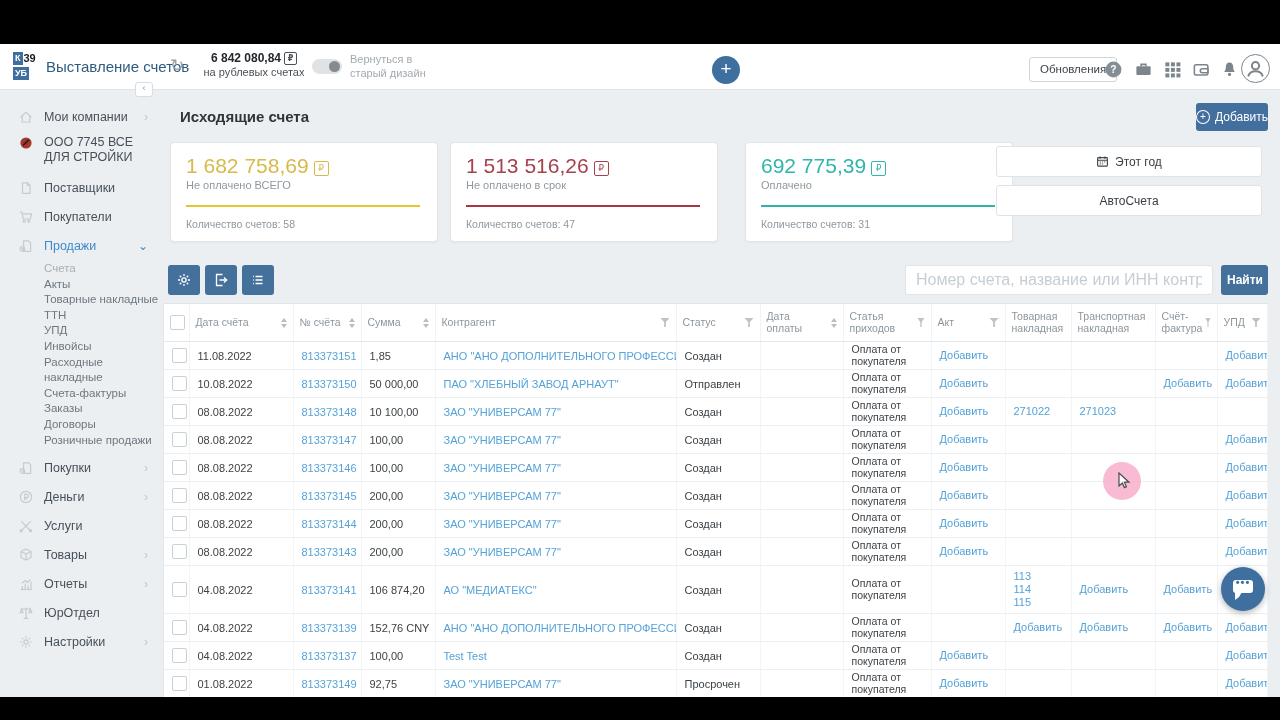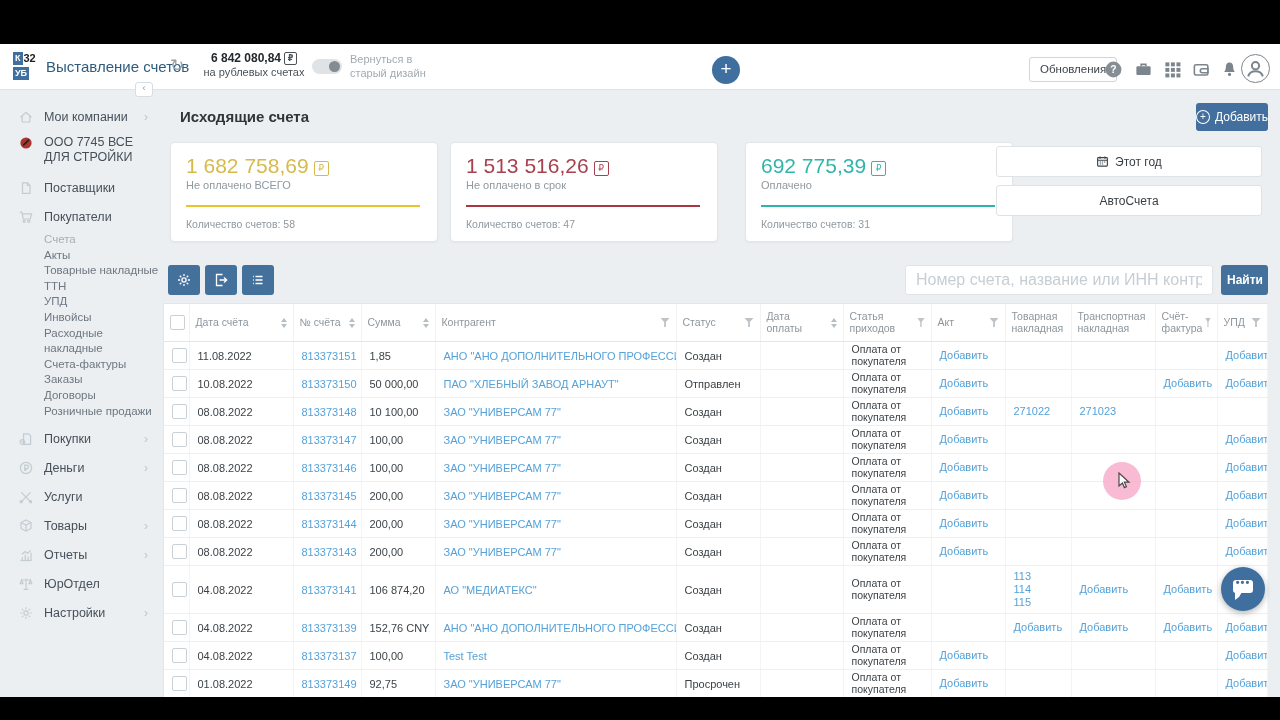--- a/index.html
+++ b/index.html
@@ -119,21 +119,21 @@
 <body>
 
 <div class="stage">
 
   <div class="app">
 
     <div class="hdr">
       <div class="logo">
         <div class="lr">
             <span class="lb">К</span>
-            <span class="ln">32</span>
+            <span class="ln">39</span>
           </div>
         <div class="lr">
             <span class="lb">УБ</span>
           </div>
       </div>
       <div class="app-title">Выставление счетов</div>
       <div class="refresh">↻</div>
       <div class="balance">
         <div class="balance-amount"><span>6 842 080,84</span><span class="rub-badge">₽</span></div>
         <div class="balance-label">на рублевых счетах</div>
@@ -222,20 +222,31 @@
         </div>
         <div class="side-item">
           <span class="sicon">
             <svg viewBox="0 0 16 16" fill="none" stroke="currentColor" stroke-width="1.2">
               <path d="M1.8 3.2h2l1.5 6.8h6.9l1.5-5.2H4.4"></path>
               <circle cx="6.2" cy="12.3" r="1.1"></circle>
               <circle cx="10.8" cy="12.3" r="1.1"></circle>
             </svg>
           </span>
           <span>Покупатели</span>
+        </div>
+        <div class="side-item active">
+          <span class="sicon">
+            <svg viewBox="0 0 16 16" fill="none" stroke="currentColor" stroke-width="1.2">
+              <path d="M5.6 2.8h5l2 2v8.5H5.6z"></path>
+              <circle cx="4.4" cy="11" r="2.3"></circle>
+              <path d="M4.4 10v2M3.4 11h2"></path>
+            </svg>
+          </span>
+          <span>Продажи</span>
+          <span class="chev">⌄</span>
         </div>
         <div class="side-children">
           <div class="side-child current">Счета</div>
           <div class="side-child">Акты</div>
           <div class="side-child">Товарные накладные</div>
           <div class="side-child">ТТН</div>
           <div class="side-child">УПД</div>
           <div class="side-child">Инвойсы</div>
           <div class="side-child">Расходные накладные</div>
           <div class="side-child">Счета-фактуры</div>

